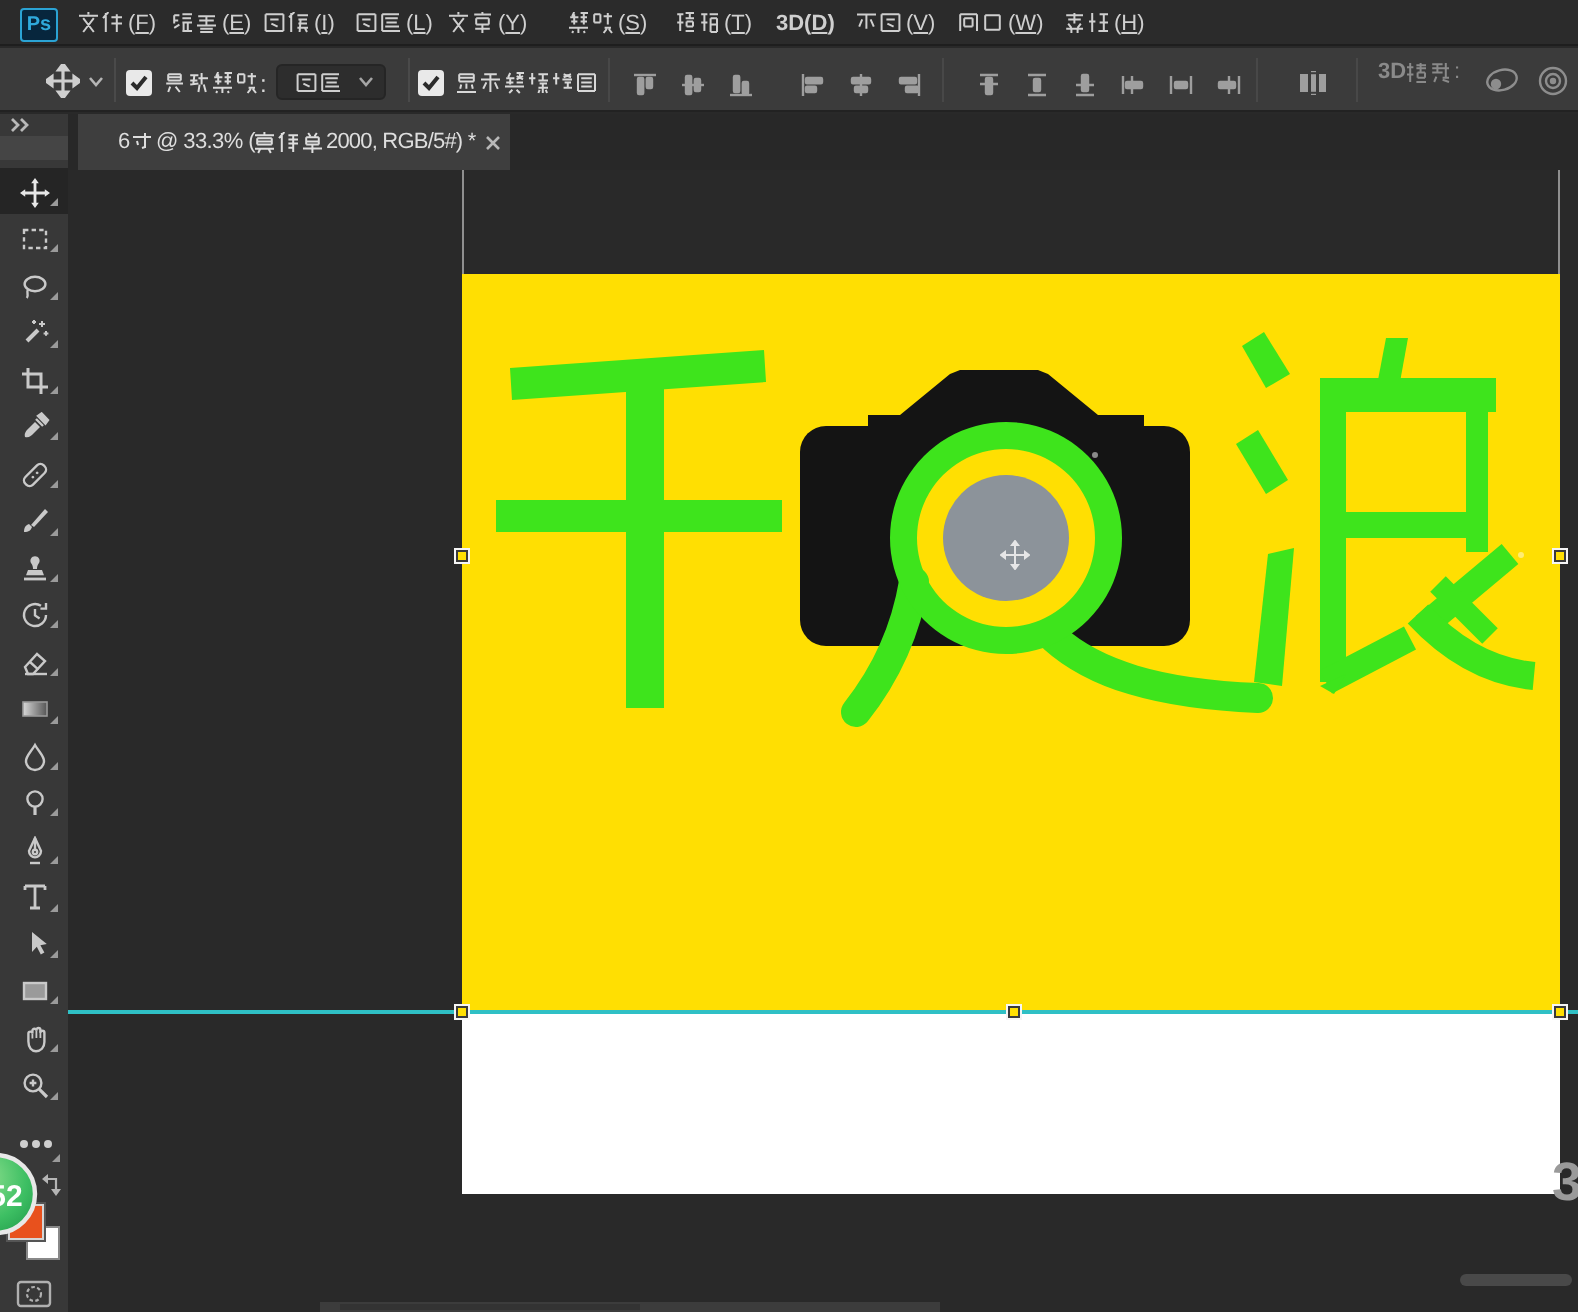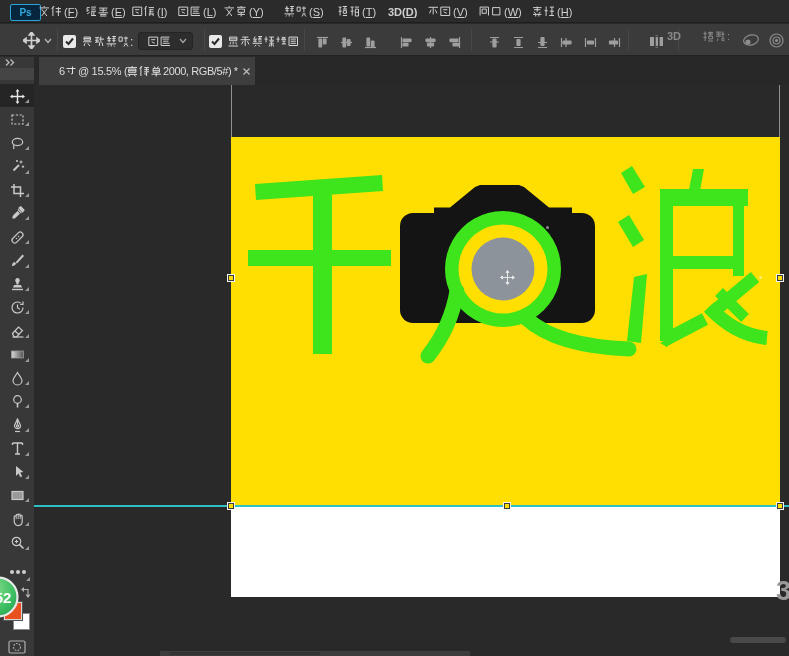--- a/index.html
+++ b/index.html
@@ -1,15 +1,15 @@
 <!DOCTYPE html>
 <html><head><meta charset="utf-8"><style>*{margin:0;padding:0;box-sizing:border-box}body{font-family:"Liberation Sans",sans-serif;-webkit-font-smoothing:antialiased;width:789px;height:656px;overflow:hidden;background:#292929}.abs{position:absolute}</style></head><body>
 <div style="position:relative;width:789px;height:656px">
     <div class="abs" style="left:0;top:0;width:789px;height:23px;background:#2b2b2b;border-bottom:1px solid #1e1e1e"></div>
-    <div class="abs" style="left:10px;top:4px;width:31px;height:17px;background:#07263d;border:1px solid #2ba3d4;border-radius:2px;color:#2fa9dc;font-size:10px;font-weight:bold;text-align:center;line-height:15px">Ps</div>
+    <div class="abs" style="left:10px;top:4px;width:19px;height:17px;background:#07263d;border:1px solid #2ba3d4;border-radius:2px;color:#2fa9dc;font-size:10px;font-weight:bold;text-align:center;line-height:15px">Ps</div>
     <svg style="position:absolute;left:39px;top:6px;opacity:1.0" width="24.0" height="12.5" viewBox="0 0 24.0 12.5">
       <path d="M5.2 0.0L5.2 1.3M0.5 1.9L10.0 1.9M2.6 3.1L7.9 10.0M7.9 3.1L2.6 10.0M13.9 0.5L13.9 10.0M15.2 0.0L12.5 3.1M16.7 2.6L22.0 2.6M16.7 5.8L22.0 5.8M19.4 1.1L19.4 10.0" stroke="#cfcfcf" stroke-width="1.0" fill="none"></path>
     </svg>
     <div style="position:absolute;left:64px;top:6px;font-size:11px;color:#cfcfcf;font-weight:400;letter-spacing:0;white-space:pre">(<u>F</u>)</div>
     <svg style="position:absolute;left:86px;top:6px;opacity:1.0" width="24.0" height="12.5" viewBox="0 0 24.0 12.5">
       <path d="M1.1 1.6L3.7 1.6M1.1 1.6L1.1 5.8M1.1 4.2L3.1 4.2M1.1 7.9L3.7 6.3M5.2 1.1L10.0 1.1M5.2 3.1L9.5 3.1M5.2 5.2L10.0 5.2M5.8 5.2L5.8 9.5M7.9 5.2L7.9 9.5M5.2 9.5L10.0 9.5M13.1 2.1L21.5 2.1M13.6 4.2L20.9 4.2M17.2 2.1L17.2 6.3M12.5 6.8L22.0 6.8M14.1 8.4L20.4 8.4M14.1 10.0L20.4 10.0" stroke="#cfcfcf" stroke-width="1.0" fill="none"></path>
     </svg>
     <div style="position:absolute;left:111px;top:6px;font-size:11px;color:#cfcfcf;font-weight:400;letter-spacing:0;white-space:pre">(<u>E</u>)</div>
     <svg style="position:absolute;left:132px;top:6px;opacity:1.0" width="24.0" height="12.5" viewBox="0 0 24.0 12.5">
       <path d="M0.8 1.1L9.7 1.1M0.8 1.1L0.8 9.5M9.7 1.1L9.7 9.5M0.8 9.5L9.7 9.5M3.1 3.7L7.3 3.7M3.7 5.8L6.8 7.3M13.6 0.5L13.6 10.0M15.2 0.0L12.5 2.6M16.7 1.6L22.0 1.6M17.2 3.7L21.5 3.7M17.2 5.8L21.5 5.8M16.7 7.9L22.0 7.9M18.3 3.7L17.8 10.0M20.4 7.9L21.5 10.0" stroke="#cfcfcf" stroke-width="1.0" fill="none"></path>
@@ -161,21 +161,21 @@
     <div class="abs" style="left:628px;top:29px;width:1px;height:22px;background:#2c2c2c;border-right:1px solid #484848"></div>
     <div class="abs" style="left:678px;top:29px;width:1px;height:22px;background:#2c2c2c;border-right:1px solid #484848"></div>
     <svg class="abs" style="left:649px;top:35px" width="15" height="13" viewBox="0 0 15 13">
 <g fill="#9e9e9e">
         <rect x="1" y="2" width="4" height="9"></rect>
         <rect x="6.5" y="0.5" width="2.5" height="12"></rect>
         <rect x="10.5" y="2" width="3.5" height="9"></rect>
       </g>
 <rect x="5.8" y="1.6" width="3.9" height="9.8" fill="none" stroke="#3b3b3b" stroke-width="1"></rect>
     </svg>
-    <div style="position:absolute;left:667px;top:30px;font-size:11px;color:#8a8a8a;font-weight:700;letter-spacing:0;white-space:pre">3D</div>
+    <div style="position:absolute;left:689px;top:30px;font-size:11px;color:#8a8a8a;font-weight:700;letter-spacing:0;white-space:pre">3D</div>
     <svg style="position:absolute;left:703px;top:31px;opacity:1.0" width="24.0" height="12.5" viewBox="0 0 24.0 12.5">
       <path d="M2.1 0.5L2.1 10.0M0.5 2.6L3.7 2.6M0.5 6.3L3.7 6.3M5.2 1.6L10.0 1.6M7.3 0.5L7.3 5.2M5.2 3.1L10.0 3.1M5.8 5.2L9.5 5.2M5.8 5.2L5.8 7.9M9.5 5.2L9.5 7.9M5.8 7.9L9.5 7.9M5.2 10.0L10.0 10.0M13.1 1.1L18.3 1.1M15.7 1.1L15.7 5.2M13.1 3.1L18.3 3.1M13.1 5.2L18.3 5.2M19.9 0.5L19.9 7.9M18.3 3.1L21.5 3.1M18.3 7.9L21.5 7.9M15.2 7.3L14.1 10.0M18.3 8.9L21.5 10.0" stroke="#8a8a8a" stroke-width="1.0" fill="none"></path>
     </svg>
     <div style="position:absolute;left:727px;top:30px;font-size:11px;color:#8a8a8a;font-weight:400;letter-spacing:0;white-space:pre">:</div>
     <svg class="abs" style="left:742px;top:33px" width="19" height="14" viewBox="0 0 19 14">
 <g stroke="#8d8d8d" stroke-width="1.2" fill="none">
         <ellipse cx="9" cy="7" rx="7.5" ry="5" transform="rotate(-15 9 7)"></ellipse>
         <circle cx="6" cy="9" r="2.6" fill="#8d8d8d" stroke="none"></circle>
       </g>
     </svg>
@@ -185,21 +185,21 @@
         <circle cx="8.5" cy="7.5" r="3.5"></circle>
         <circle cx="8.5" cy="7.5" r="1" fill="#8d8d8d"></circle>
       </g>
     </svg>
     <div class="abs" style="left:0;top:57px;width:789px;height:28px;background:#282828"></div>
     <div class="abs" style="left:39px;top:57px;width:216px;height:28px;background:#3e3e3e"></div>
     <div style="position:absolute;left:59px;top:65px;font-size:11px;color:#dedede;font-weight:400;letter-spacing:-0.3px;white-space:pre">6</div>
     <svg style="position:absolute;left:66px;top:66px;opacity:1.0" width="11.5" height="12" viewBox="0 0 11.5 12">
       <path d="M0.5 2.5L9.5 2.5M6.5 0.5L6.5 8.0M5.0 8.0L6.5 7.5M2.5 4.5L3.0 6.5" stroke="#dedede" stroke-width="1.0" fill="none"></path>
     </svg>
-    <div style="position:absolute;left:78px;top:65px;font-size:11px;color:#dedede;font-weight:400;letter-spacing:-0.3px;white-space:pre">@ 15.5% (</div>
+    <div style="position:absolute;left:78px;top:65px;font-size:11px;color:#dedede;font-weight:400;letter-spacing:-0.3px;white-space:pre">@ 33.3% (</div>
     <svg style="position:absolute;left:127px;top:66px;opacity:1.0" width="36.0" height="12.5" viewBox="0 0 36.0 12.5">
       <path d="M5.2 0.0L5.2 1.1M0.5 1.6L10.0 1.6M1.6 3.1L8.9 3.1M1.6 3.1L1.6 6.3M8.9 3.1L8.9 6.3M1.6 4.7L8.9 4.7M1.6 6.3L8.9 6.3M0.5 8.4L10.0 8.4M3.1 8.4L2.1 10.5M7.3 8.4L8.4 10.5M13.9 0.5L13.9 10.0M15.2 0.0L12.5 3.1M17.2 1.6L22.0 1.6M19.6 1.6L19.6 5.2M17.2 3.7L22.0 3.7M17.2 5.8L22.0 5.8M19.6 5.8L19.6 10.0M17.2 7.9L19.6 7.9M27.1 0.5L28.2 2.1M31.4 0.5L30.3 2.1M26.1 2.6L32.4 2.6M26.1 2.6L26.1 6.3M32.4 2.6L32.4 6.3M26.1 4.7L32.4 4.7M26.1 6.3L32.4 6.3M24.5 8.2L34.0 8.2M29.2 6.3L29.2 10.5" stroke="#dedede" stroke-width="1.0" fill="none"></path>
     </svg>
     <div style="position:absolute;left:163px;top:65px;font-size:11px;color:#dedede;font-weight:400;letter-spacing:-0.4px;white-space:pre">2000, RGB/5#) *</div>
     <svg class="abs" style="left:242px;top:67px" width="9" height="9" viewBox="0 0 9 9">
       <path d="M1.5 1.5L7.5 7.5M7.5 1.5L1.5 7.5" stroke="#b8b8b8" stroke-width="1.3"></path>
     </svg>
     <div class="abs" style="left:0;top:57px;width:34px;height:599px;background:#383838"></div>
     <svg class="abs" style="left:5px;top:59px" width="11" height="7" viewBox="0 0 11 7">
       <path d="M1 0.5L4 3.5L1 6.5M5.5 0.5L8.5 3.5L5.5 6.5" stroke="#b8b8b8" stroke-width="1.4" fill="none"></path>

